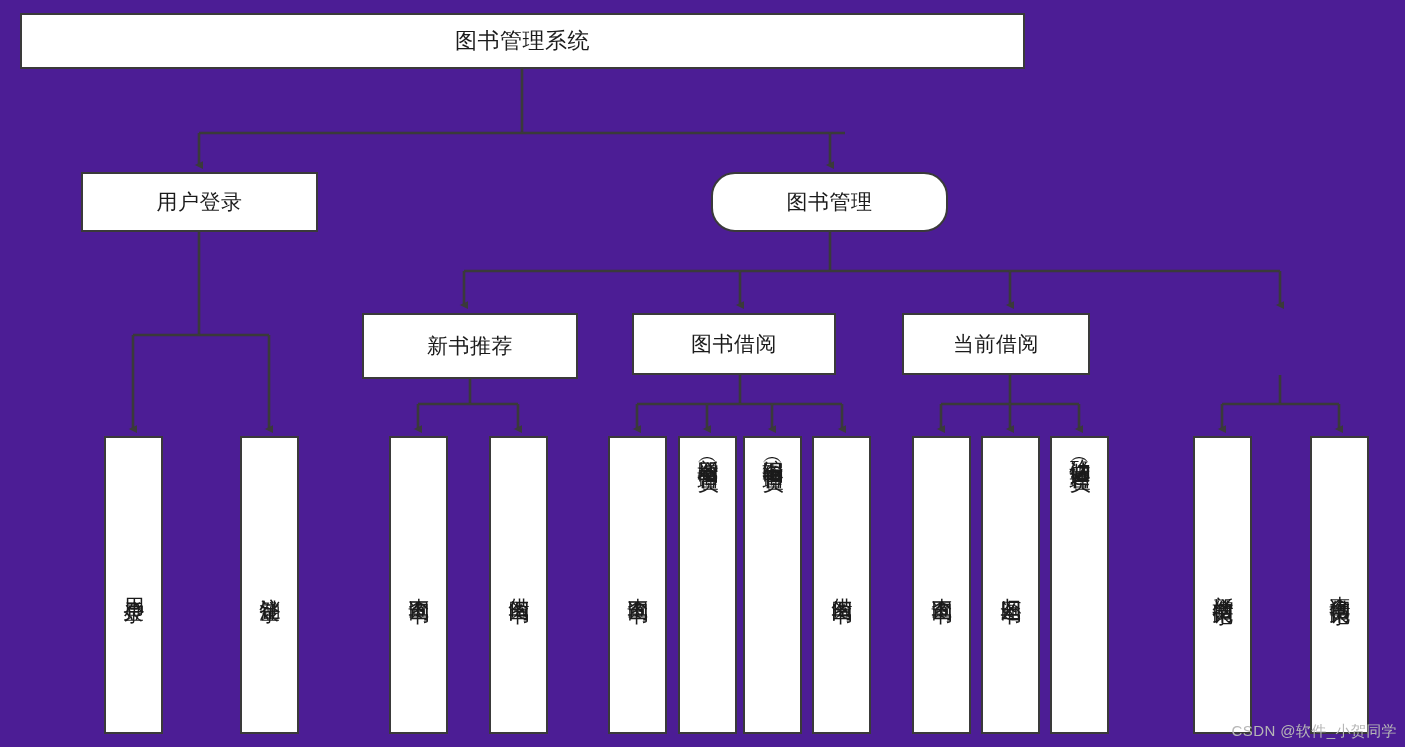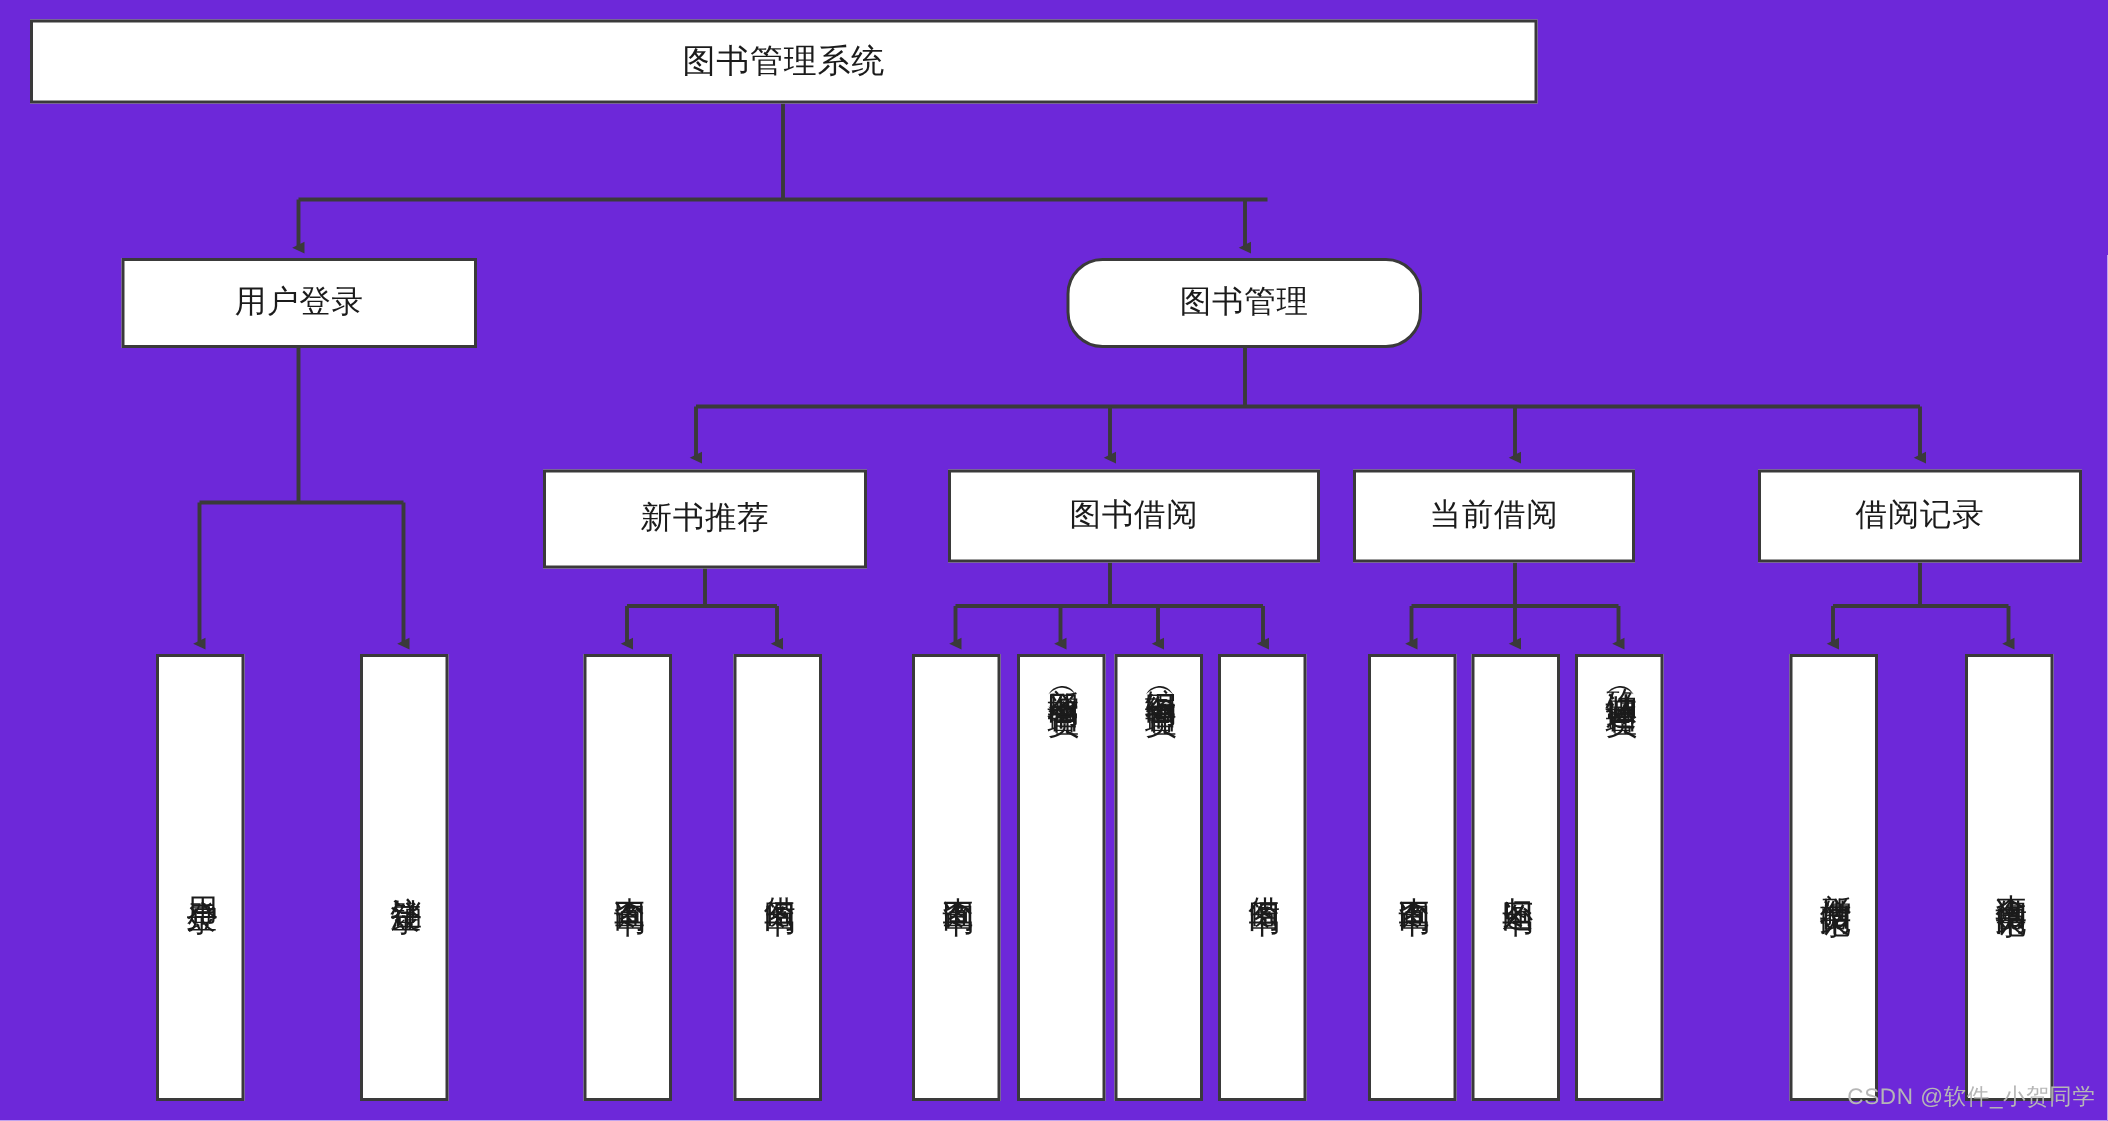--- a/index.html
+++ b/index.html
@@ -8,21 +8,21 @@
     padding: 0;
     background: #ffffff;
   }
   body {
     font-family: "Liberation Sans", "DejaVu Sans", sans-serif;
   }
   #diagram-canvas {
     position: relative;
     width: 1405px;
     height: 747px;
-    background: #6d28d9;
+    background: #4c1d95;
     overflow: hidden;
   }
   #edge-layer {
     position: absolute;
     left: 0;
     top: 0;
     width: 1405px;
     height: 747px;
     pointer-events: none;
   }
@@ -143,29 +143,26 @@
   <div class="node horizontal" style="left:81px; top:172px; width:237px; height:60px;">
     <span class="node-label">用户登录</span>
   </div>
   <div class="node horizontal" style="left:711px; top:172px; width:237px; height:60px;border-radius:24px;">
     <span class="node-label">图书管理</span>
   </div>
 
   <div class="node horizontal" style="left:362px; top:313px; width:216px; height:66px;">
     <span class="node-label">新书推荐</span>
   </div>
-  <div class="node horizontal" style="left:632px; top:313px; width:248px; height:62px;">
+  <div class="node horizontal" style="left:632px; top:313px; width:204px; height:62px;">
     <span class="node-label">图书借阅</span>
   </div>
   <div class="node horizontal" style="left:902px; top:313px; width:188px; height:62px;">
     <span class="node-label">当前借阅</span>
   </div>
-  <div class="node horizontal" style="left:1172px; top:313px; width:216px; height:62px;">
-    <span class="node-label">借阅记录</span>
-  </div>
 
   <div class="node vertical centered" style="left:104px; top:436px; width:59px; height:298px;">
     <span class="node-label">用户登录</span>
   </div>
   <div class="node vertical centered" style="left:240px; top:436px; width:59px; height:298px;">
     <span class="node-label">注销登录</span>
   </div>
 
   <div class="node vertical centered" style="left:389px; top:436px; width:59px; height:298px;">
     <span class="node-label">查询图书</span>

